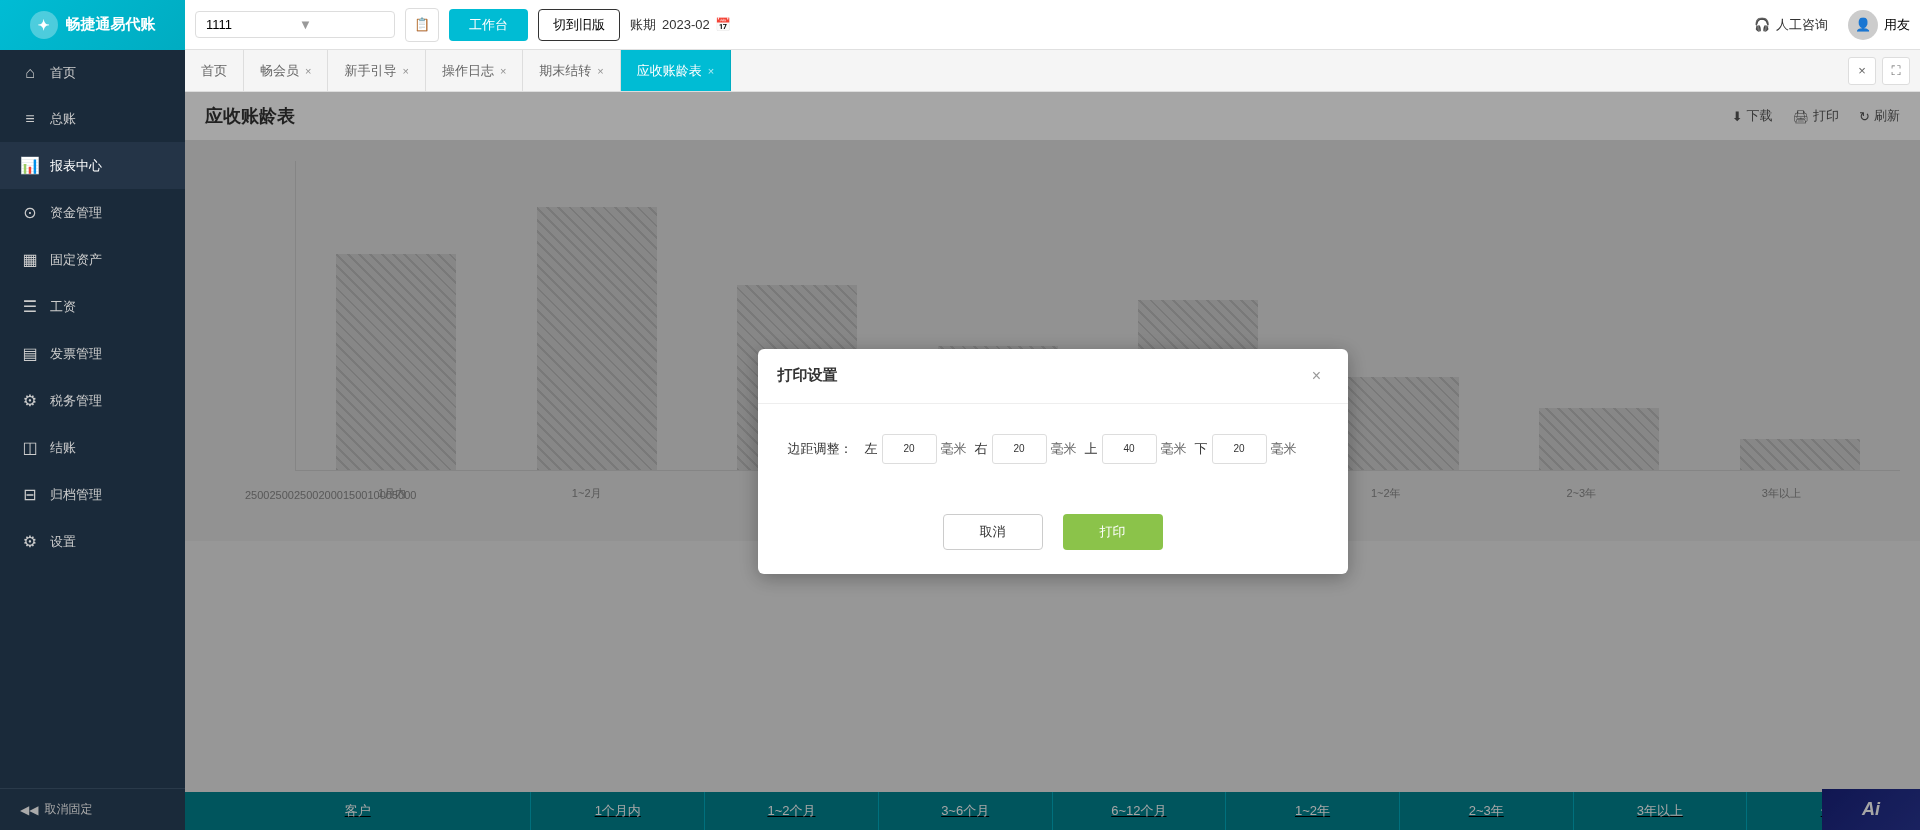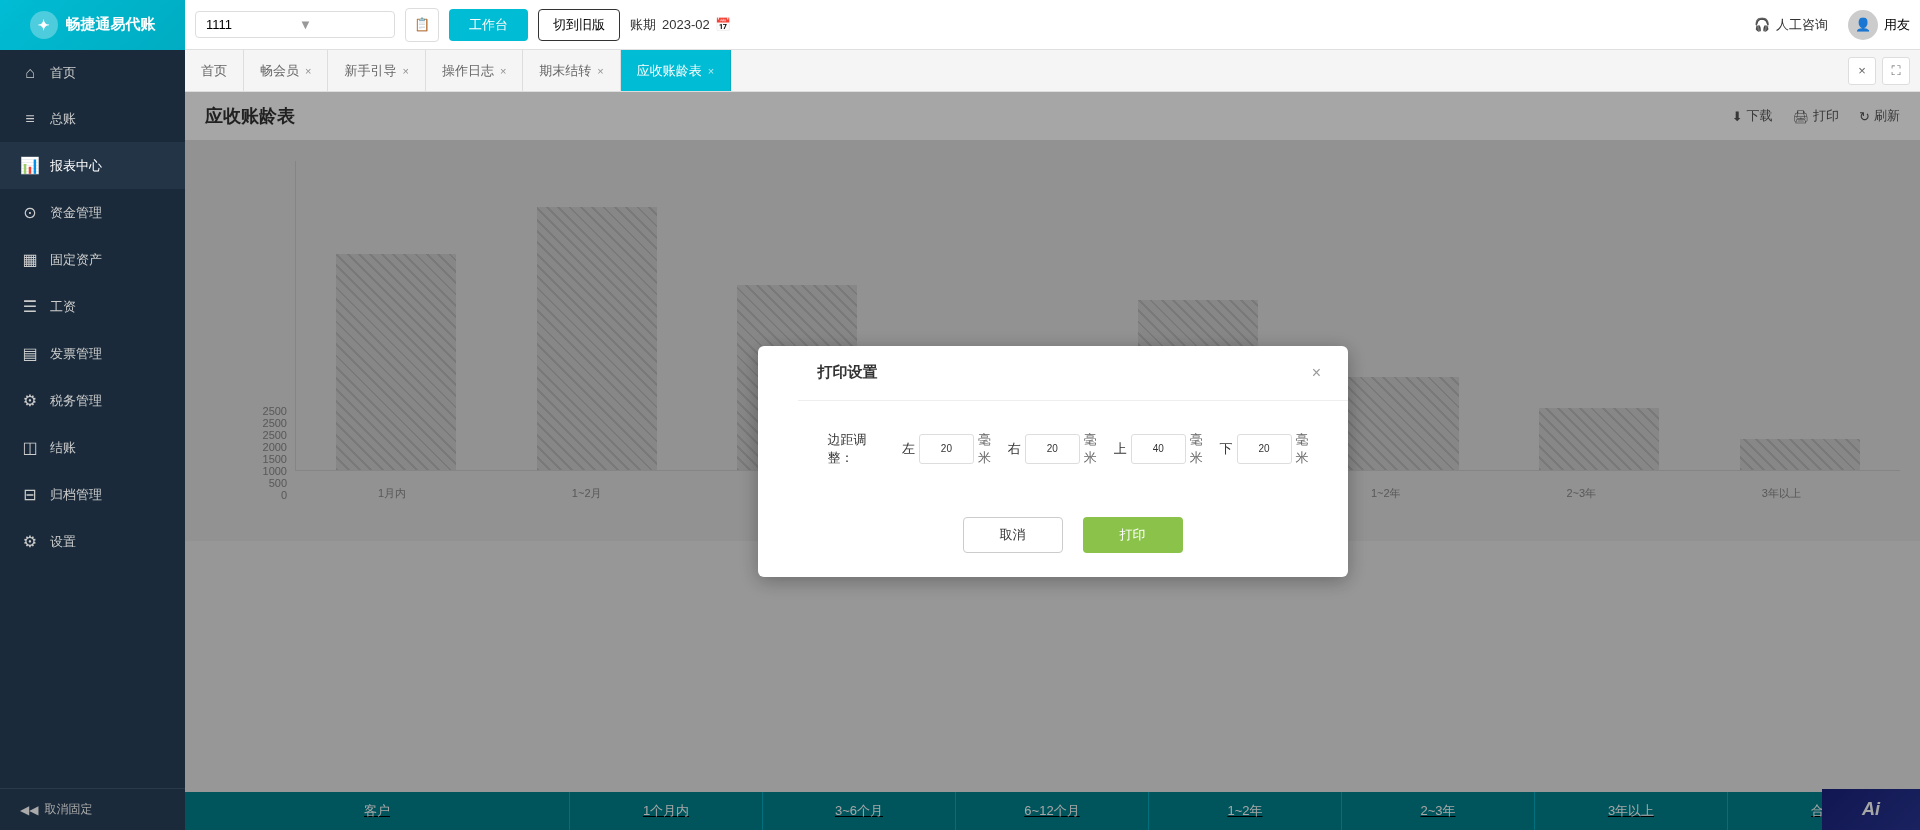--- a/index.html
+++ b/index.html
@@ -272,22 +272,22 @@
       height: 340px;
       position: relative;
     }
     .chart-y-labels {
       position: absolute;
       left: 0;
       top: 0;
       height: 100%;
       width: 50px;
       display: flex;
-      flex-direction: column;
-      justify-content: flex-end;
+      flex-direction: row;
+      justify-content: flex-start;
       align-items: flex-end;
       padding-right: 8px;
       font-size: 11px;
       color: #888;
     }
     .chart-bars-area {
       position: absolute;
       left: 50px;
       top: 0;
       right: 0;
@@ -364,21 +364,20 @@
       align-items: center;
       justify-content: center;
       z-index: 100;
     }
     .modal-box {
       background: #fff;
       border-radius: 6px;
       width: 590px;
       box-shadow: 0 4px 20px rgba(0,0,0,0.3);
       overflow: hidden;
-      padding-left: 40px;
     }
     .modal-header {
       padding: 16px 20px;
       display: flex;
       align-items: center;
       justify-content: space-between;
       border-bottom: 1px solid #eee;
     }
     .modal-title {
       font-size: 15px;
@@ -667,20 +666,23 @@
           </div>
         </div>
       </div>
 
       <div class="bottom-table-bar">
         <div class="bottom-col wide">
           <span>客户</span>
         </div>
         <div class="bottom-col">
           <span>1个月内</span>
+        </div>
+        <div class="bottom-col">
+          <span>1~2个月</span>
         </div>
         <div class="bottom-col">
           <span>3~6个月</span>
         </div>
         <div class="bottom-col">
           <span>6~12个月</span>
         </div>
         <div class="bottom-col">
           <span>1~2年</span>
         </div>

